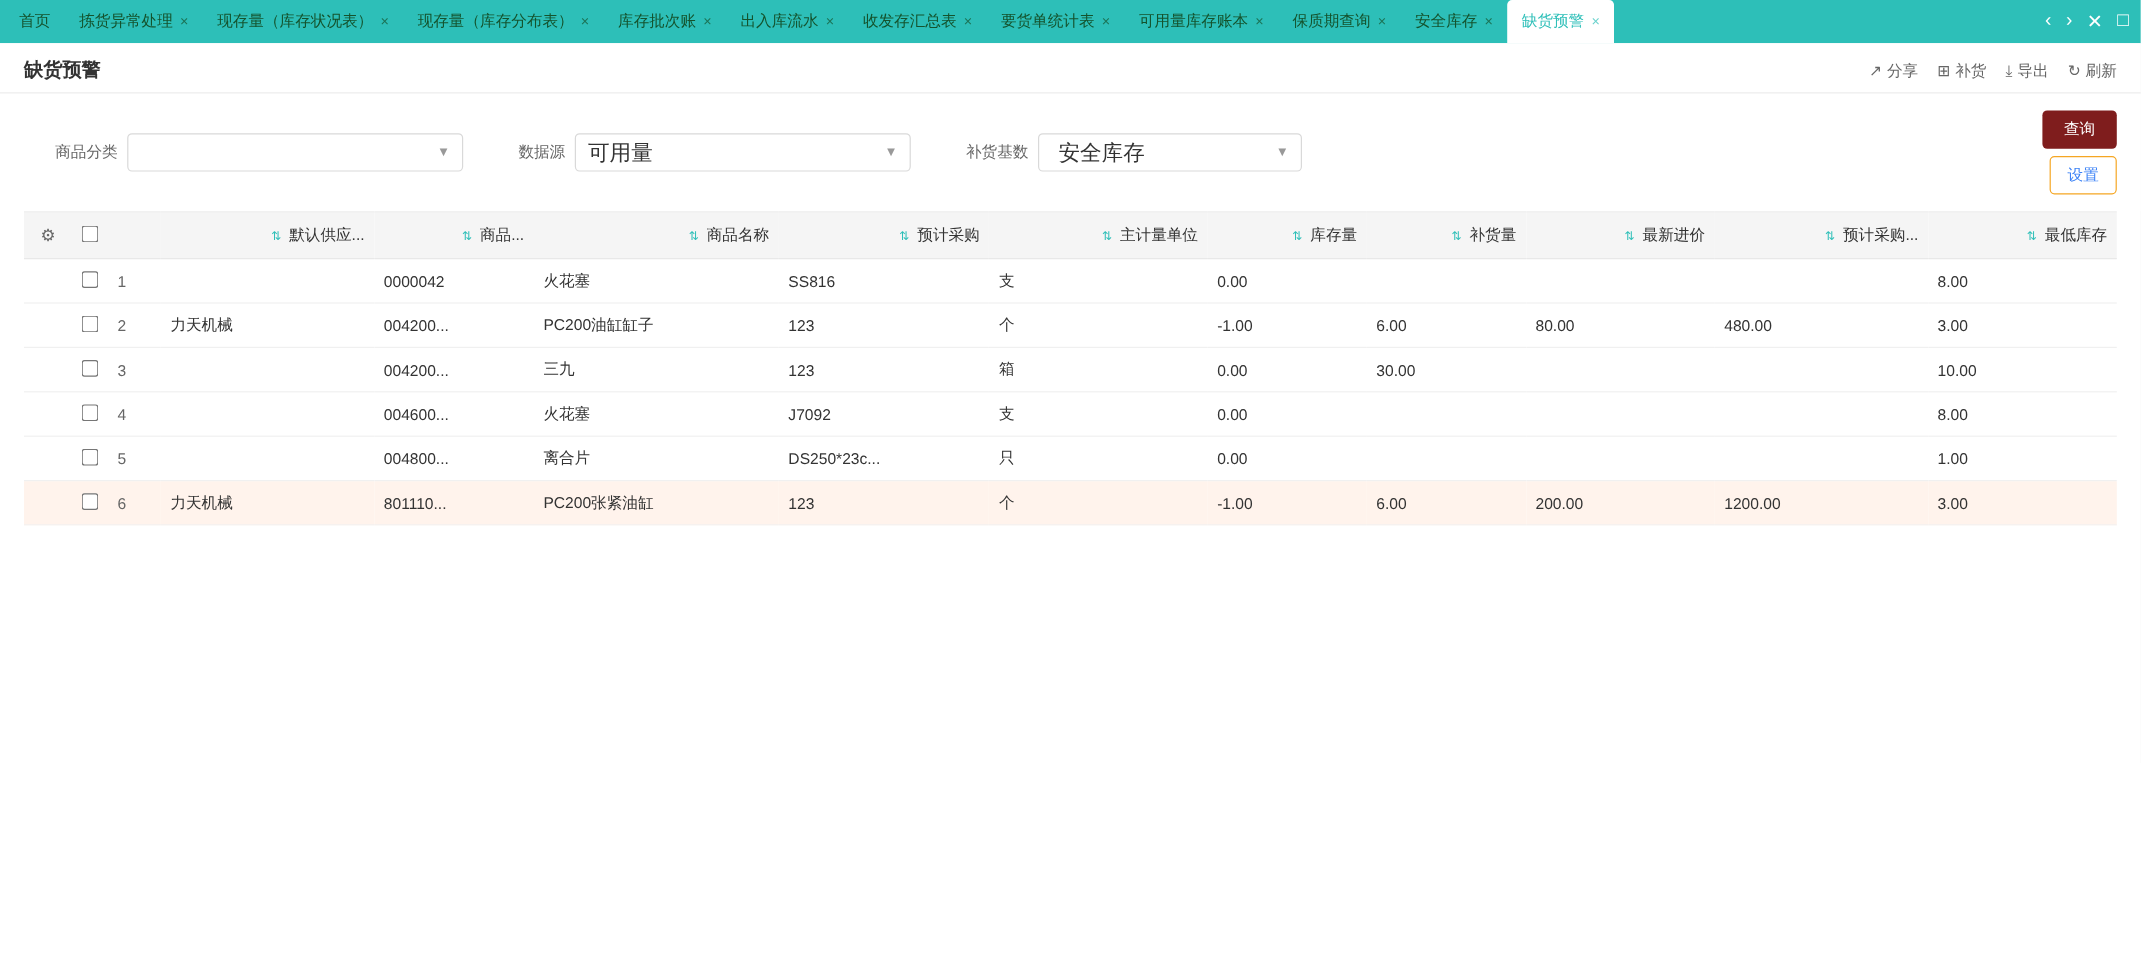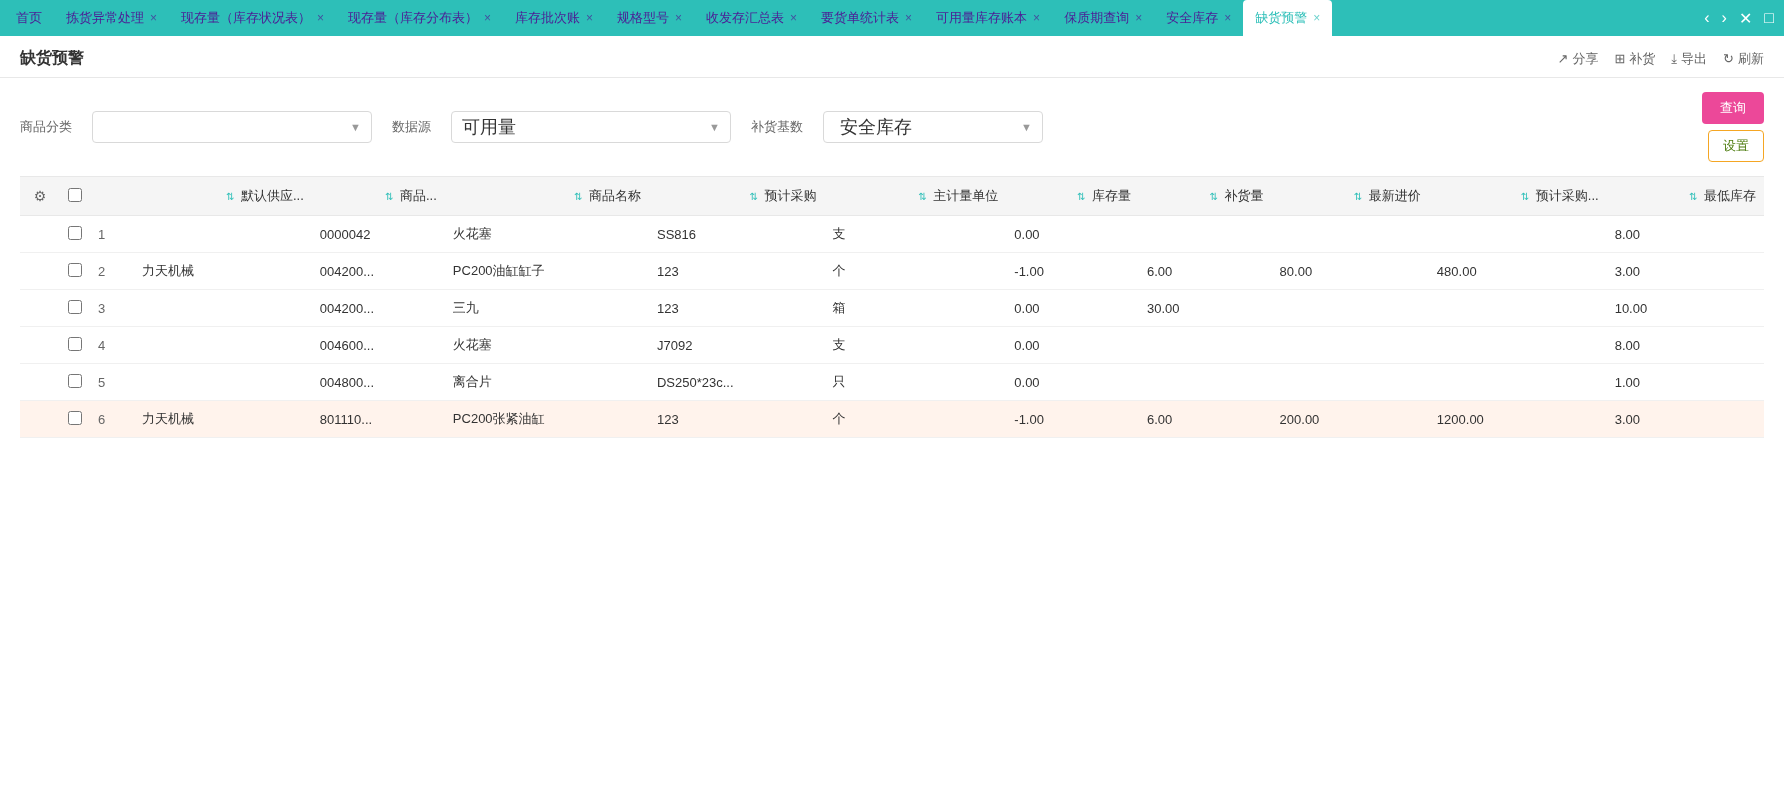--- a/index.html
+++ b/index.html
@@ -12,21 +12,21 @@
       background: #2dbfb8;
       height: 36px;
       padding: 0 4px;
       overflow: hidden;
     }
     .tab-item {
       display: flex;
       align-items: center;
       padding: 0 12px;
       height: 36px;
-      color: #4c1d95;
+      color: #14532d;
       font-size: 13px;
       white-space: nowrap;
       cursor: pointer;
       position: relative;
     }
     .tab-item.active {
       background: #fff;
       color: #2dbfb8;
       border-radius: 4px 4px 0 0;
     }
@@ -89,21 +89,22 @@
     .filter-bar {
       display: flex;
       align-items: center;
       padding: 14px 20px;
       gap: 20px;
       background: #fff;
     }
     .filter-group {
       display: flex;
       align-items: center;
-      gap: 20px;
+      gap: 8px;
+      margin-left: 26px;
     }
     .filter-label {
       color: #666;
       font-size: 13px;
       white-space: nowrap;
     }
     .filter-select {
       display: flex;
       align-items: center;
       border: 1px solid #d9d9d9;
@@ -112,32 +113,32 @@
       min-width: 200px;
       height: 32px;
       background: #fff;
       cursor: pointer;
       justify-content: space-between;
     }
     .filter-select .select-text { color: #999; font-size: 18px; }
     .filter-select .chevron { color: #999; font-size: 11px; }
 
     .btn-query {
-      background: #ec4899;
+      background: #7f1d1d;
       color: #fff;
       border: none;
       border-radius: 4px;
       padding: 6px 18px;
       cursor: pointer;
       font-size: 13px;
       height: 32px;
     }
     .btn-settings {
       background: #fff;
-      color: #4d7c0f;
+      color: #3b82f6;
       border: 1px solid #f5a623;
       border-radius: 4px;
       padding: 5px 14px;
       cursor: pointer;
       font-size: 13px;
       height: 32px;
     }
 
     .filter-right {
       margin-left: auto;
@@ -202,21 +203,21 @@
   </div>
   <div class="tab-item">
     <span>现存量（库存分布表）</span>
     <span class="close-icon">×</span>
   </div>
   <div class="tab-item">
     <span>库存批次账</span>
     <span class="close-icon">×</span>
   </div>
   <div class="tab-item">
-    <span>规格型号</span>
+    <span>出入库流水</span>
     <span class="close-icon">×</span>
   </div>
   <div class="tab-item">
     <span>收发存汇总表</span>
     <span class="close-icon">×</span>
   </div>
   <div class="tab-item">
     <span>要货单统计表</span>
     <span class="close-icon">×</span>
   </div>

